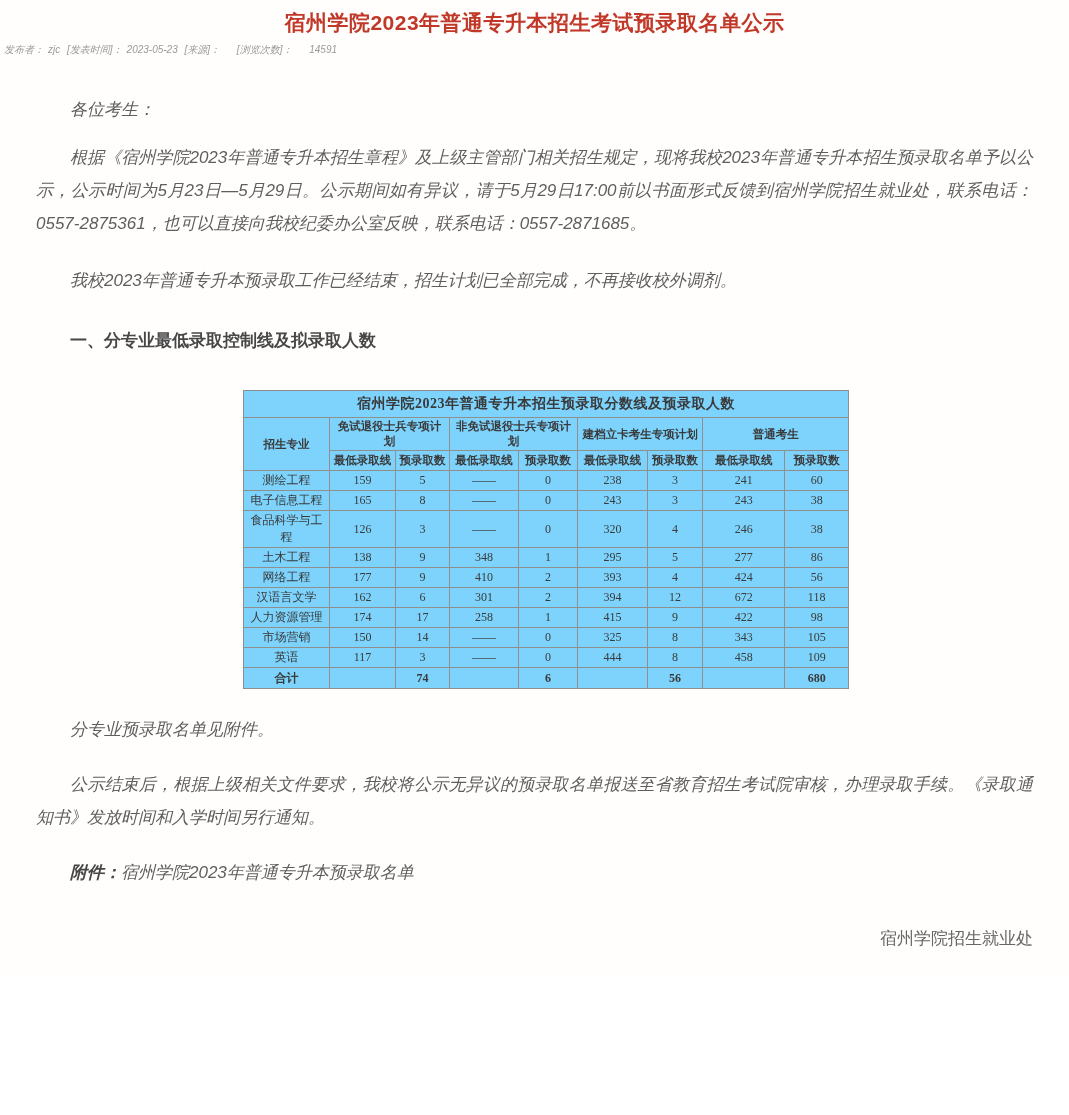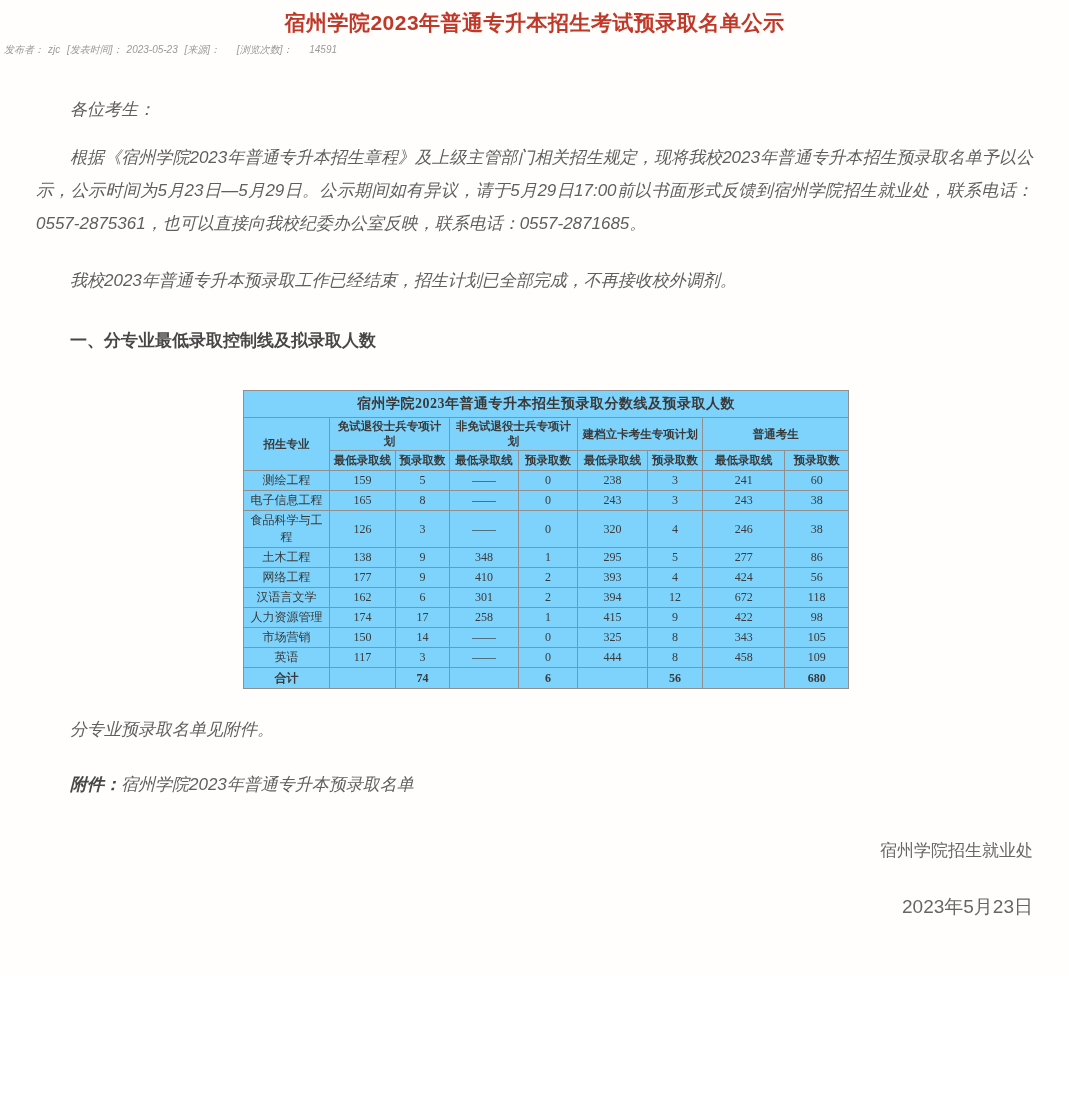--- a/index.html
+++ b/index.html
@@ -251,20 +251,21 @@
             <td>56</td>
             <td></td>
             <td>680</td>
           </tr>
         </tbody>
       </table>
     </div>
 
     <p class="body-text para p3">分专业预录取名单见附件。</p>
 
+    <p class="body-text para p4">公示结束后，根据上级相关文件要求，我校将公示无异议的预录取名单报送至省教育招生考试院审核，办理录取手续。《录取通知书》发放时间和入学时间另行通知。</p>
 
     <p class="body-text attach-line">
       <span class="attach-label">附件：</span><span>宿州学院2023年普通专升本预录取名单</span>
     </p>
 
     <p class="sig-line">宿州学院招生就业处</p>
     <p class="date-line">2023年5月23日</p>
   </div>
 
   <div class="watermark">知乎 @之了专升本</div>

